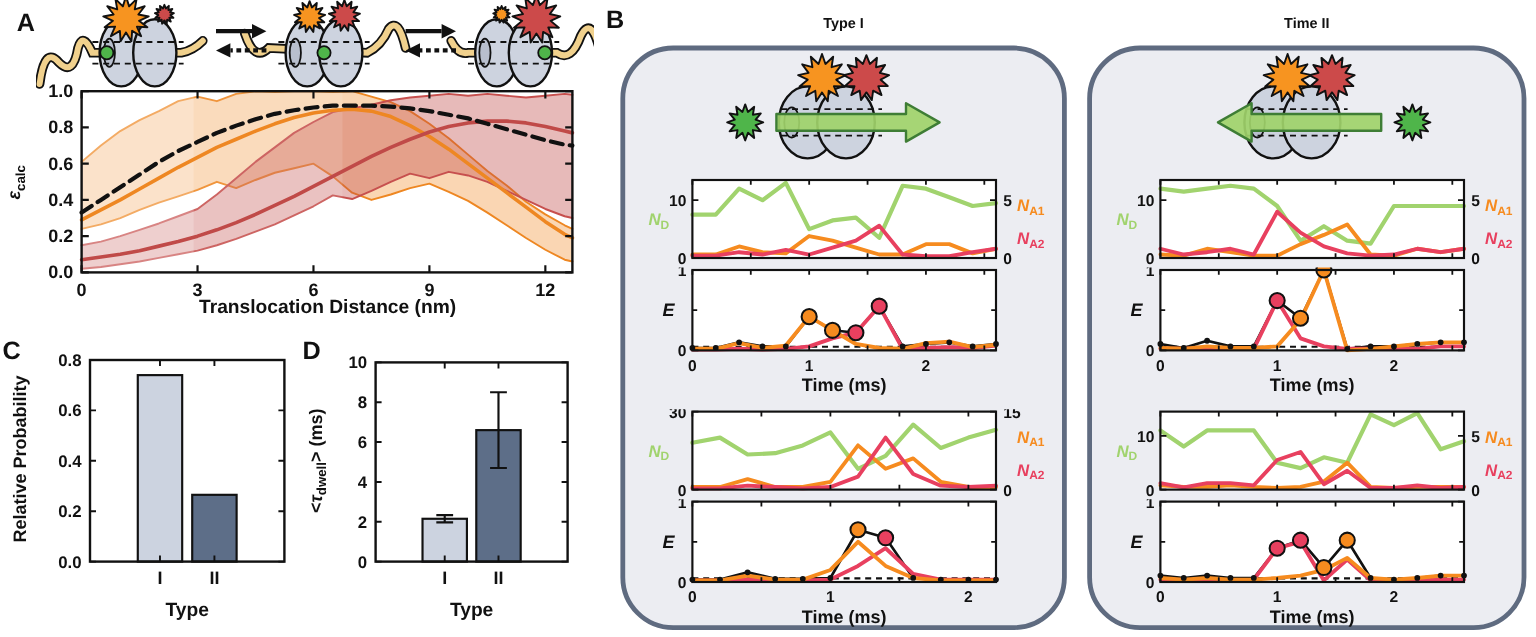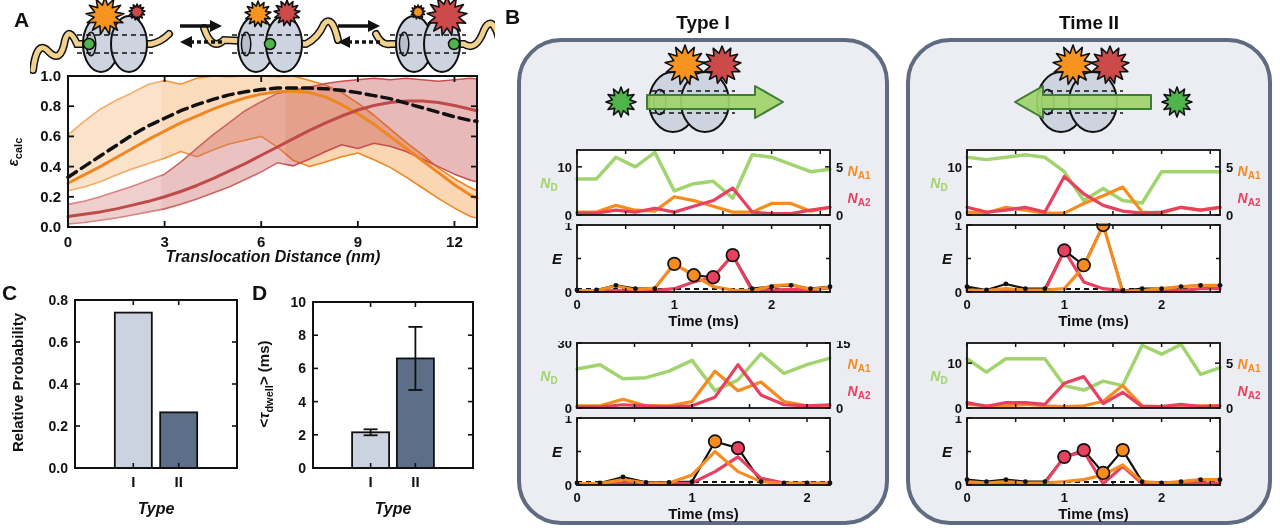--- a/index.html
+++ b/index.html
@@ -1,26 +1,26 @@
 <!DOCTYPE html>
 <html><head>
 <meta charset="utf-8">
 <style>
   html,body{margin:0;padding:0;background:#fff;}
   #fig{position:relative;width:1280px;height:531px;background:#fff;overflow:hidden;
        font-family:"Liberation Sans",sans-serif;color:#111;}
   .abs{position:absolute;}
   .panel-label{font-size:21px;font-weight:600;}
-  .axis-title{font-weight:700;font-size:16px;text-align:center;font-style:italic;}
+  .axis-title{font-weight:700;font-size:16px;text-align:center;}
   .vlab{position:absolute;transform:rotate(-90deg);transform-origin:center;
         white-space:nowrap;text-align:center;width:220px;font-weight:700;font-size:15px;}
   .vlab .it{font-style:italic;font-weight:700;}
   .vlab sub{font-size:11px;}
   .box{position:absolute;border:4px solid #5f6b80;border-radius:44px;background:#ecedf2;box-sizing:border-box;}
-  .box-title{position:absolute;font-weight:700;font-size:19px;text-align:center;}
+  .box-title{position:absolute;font-weight:700;font-size:12px;text-align:center;}
   svg{display:block;}
 </style>
 </head>
 <body>
 
 <div id="fig">
 
   <div class="abs panel-label" style="left:14px;top:8px;">A</div>
   <div class="abs panel-label" style="left:505px;top:5px;">B</div>
   <div class="abs panel-label" style="left:2px;top:281px;">C</div>

